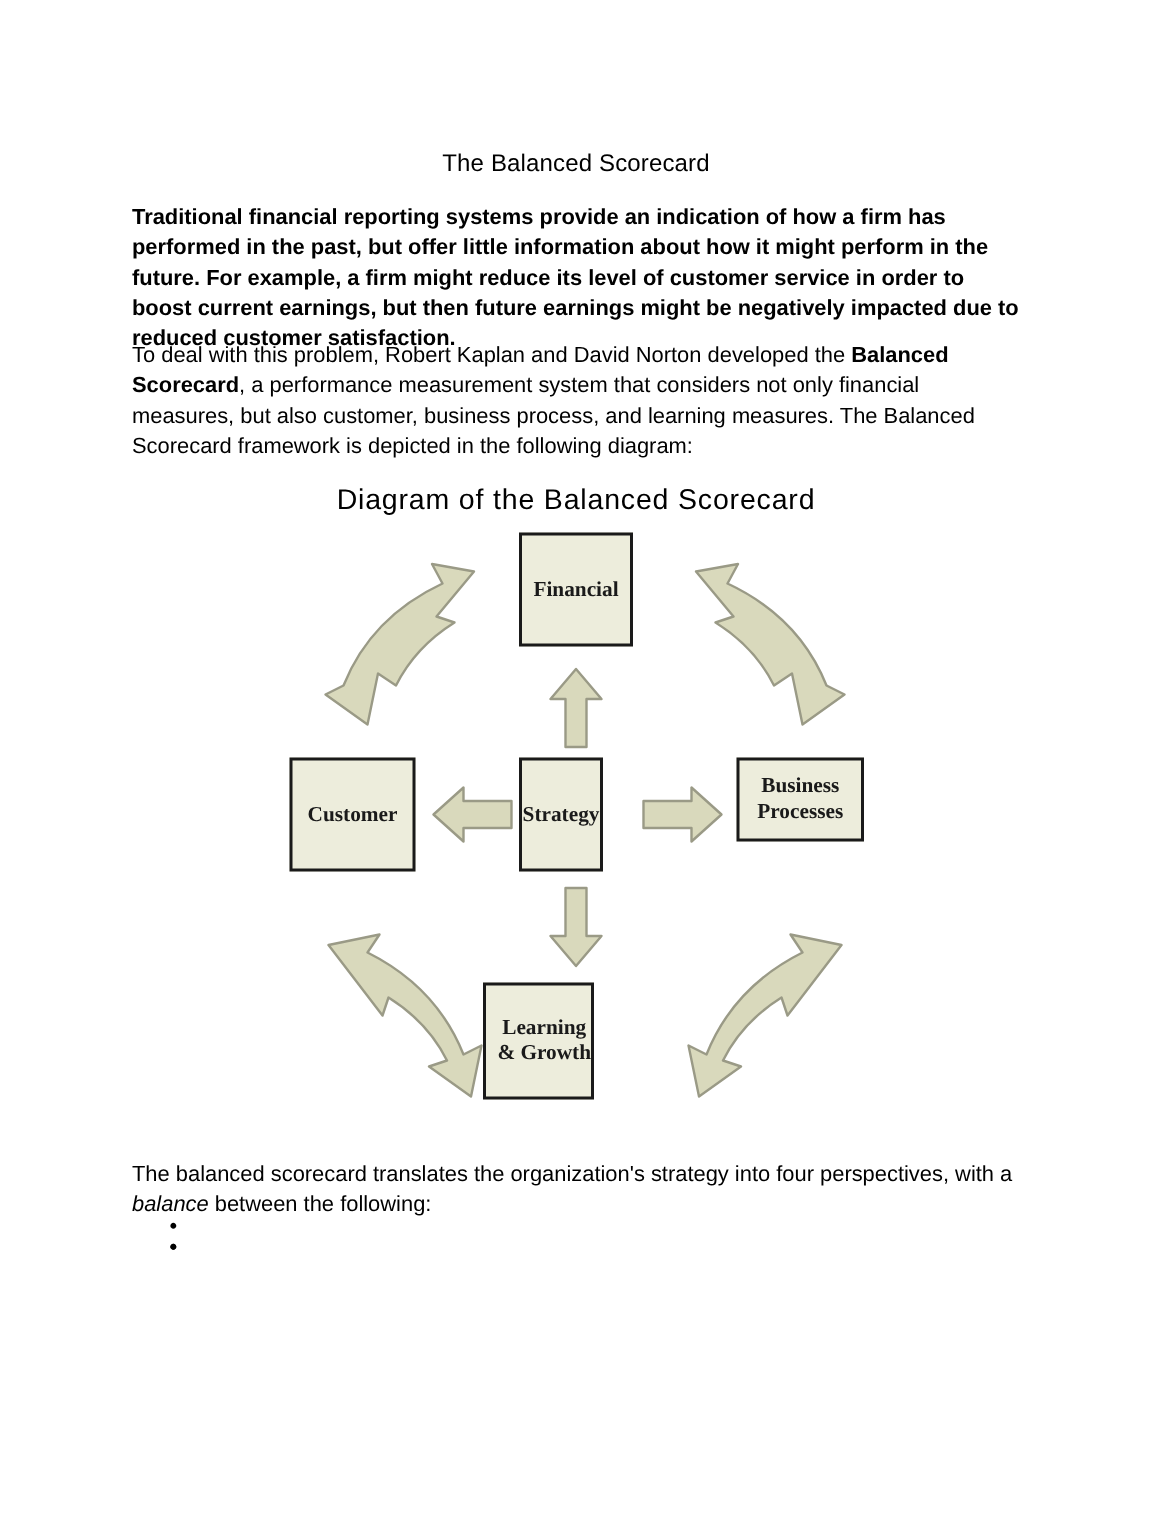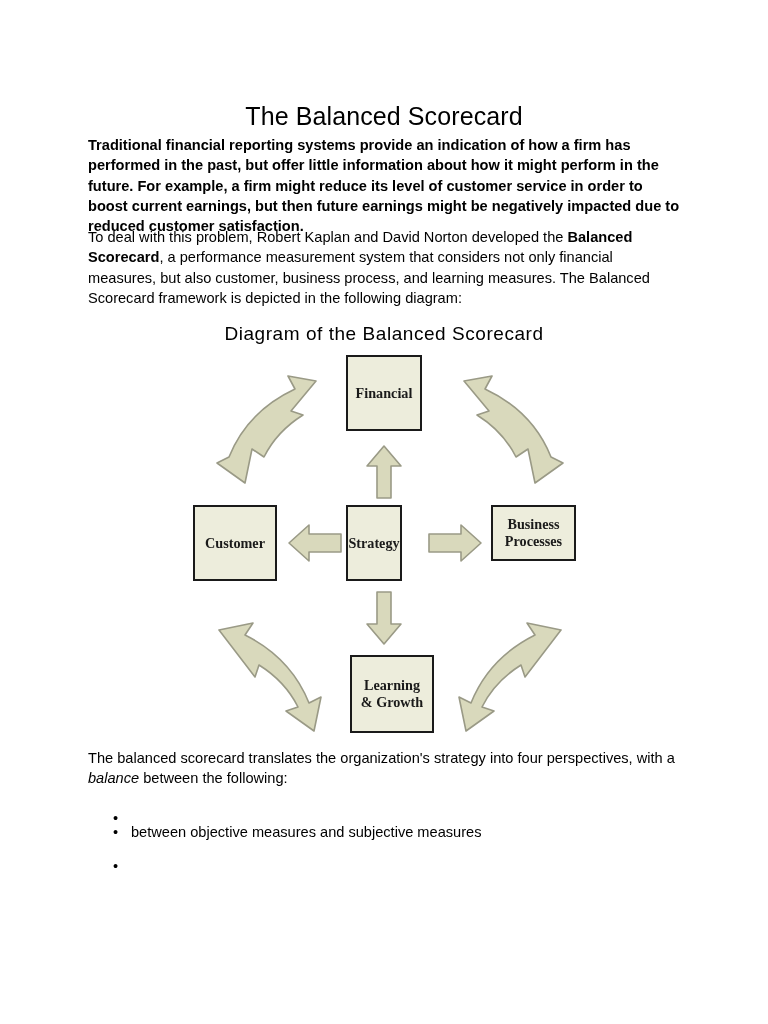--- a/index.html
+++ b/index.html
@@ -25,21 +25,21 @@
     height: 1024px;
   }
 
   
   .doc-title {
     position: absolute;
     left: 0;
     top: 84px;
     width: 768px;
     text-align: center;
-    font-size: 25px;
+    font-size: 16px;
     font-weight: normal;
     line-height: 30px;
     letter-spacing: 0.1px;
   }
 
   
   .col {
     position: absolute;
     left: 88px;
     width: 592px;
@@ -49,21 +49,21 @@
     font-size: 14.6px;
     line-height: 20.3px;
     text-align: left;
   }
 
   .para b { font-weight: bold; }
   .para i { font-style: italic; }
 
   #para-intro { top: 135px; font-weight: bold; }
   #para-problem { top: 227px; }
-  #para-closing { top: 748px; }
+  #para-closing { top: 773px; }
 
   
   .bullets {
     position: absolute;
     left: 88px;
     top: 808px;
     width: 592px;
     margin: 0;
     padding: 0;
     list-style: none;
@@ -118,21 +118,21 @@
     font-weight: bold;
     font-size: 14.2px;
     line-height: 17px;
     color: #1a1a1a;
   }
 
   #node-financial { left: 346px; top: 355px; width: 76px; height: 76px; }
   #node-customer  { left: 193px; top: 505px; width: 84px; height: 76px; }
   #node-strategy  { left: 346px; top: 505px; width: 56px; height: 76px; }
   #node-business  { left: 491px; top: 505px; width: 85px; height: 56px; }
-  #node-learning  { left: 350px; top: 655px; width: 84px; height: 78px; }
+  #node-learning  { left: 322px; top: 655px; width: 74px; height: 78px; justify-content: flex-end; }
 
   .arrow-svg {
     position: absolute;
     overflow: visible;
   }
   .arrow-shape {
     fill: #D9D9BC;
     stroke: #9A9A86;
     stroke-width: 1.6;
     stroke-linejoin: round;
@@ -264,20 +264,19 @@
   <div class="col para" id="para-closing">
     <span>The balanced scorecard translates the organization's strategy into four perspectives, with a </span><i>balance</i><span> between the following:</span>
   </div>
 
   <ul class="bullets">
     <li>
       <span class="bullet-dot">•</span>
     </li>
     <li>
       <span class="bullet-dot">•</span>
-      <span>between objective measures and subjective measures</span>
     </li>
     <li>
       <span class="bullet-dot">•</span>
     </li>
   </ul>
 
 </div>
 
 </body></html>

